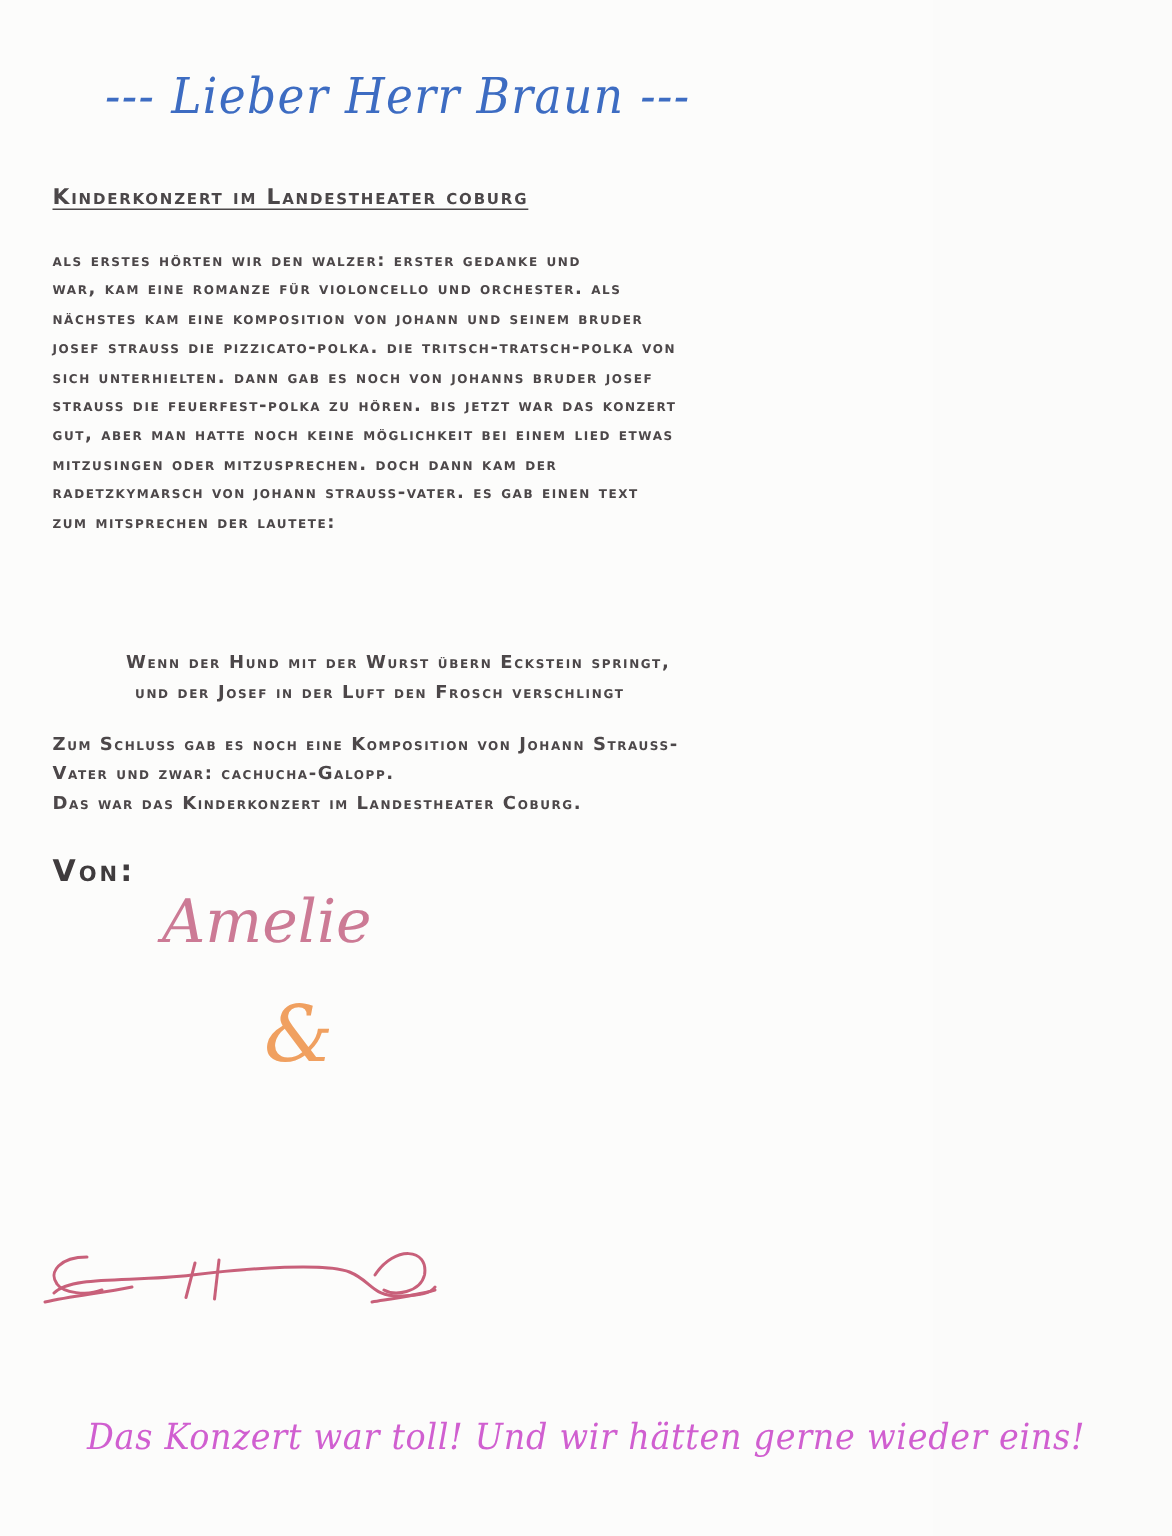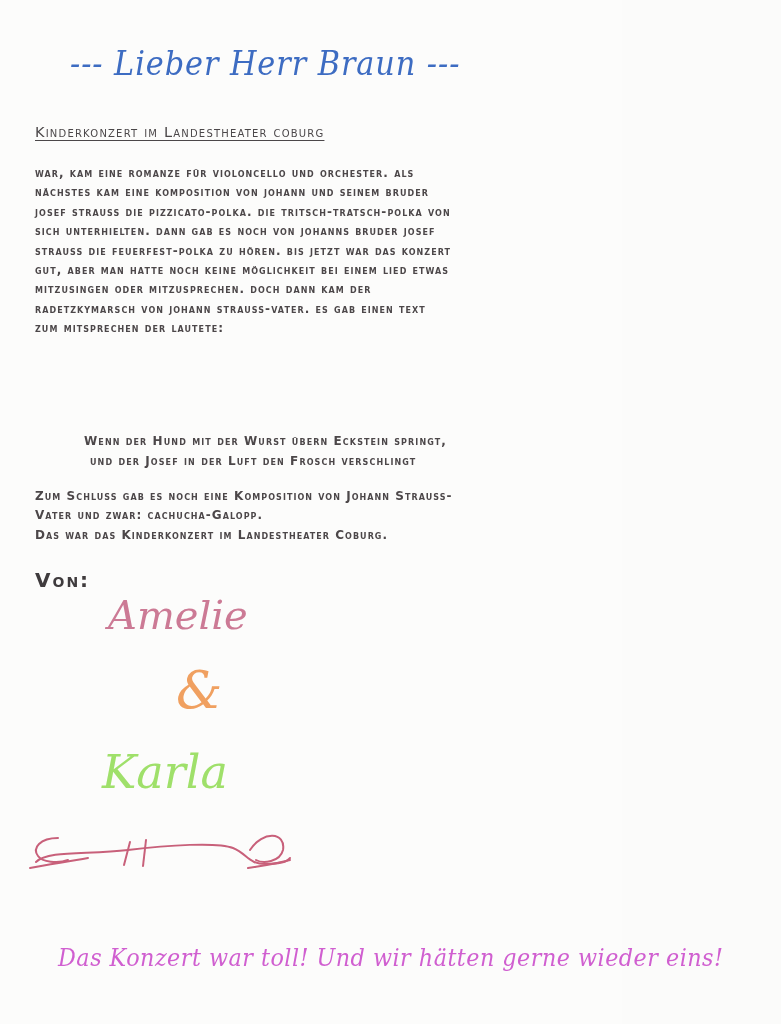--- a/index.html
+++ b/index.html
@@ -35,21 +35,21 @@
     color: #3d6cc2;
     letter-spacing: 1px;
     transform: scaleX(0.92);
     transform-origin: left top;
   }
   .title {
     position: absolute;
     left: 35px;
     top: 124px;
     font-size: 14.5px;
-    font-weight: normal;
+    font-weight: bold;
     font-variant: small-caps;
     letter-spacing: 1.2px;
     color: #4b4749;
     text-decoration: underline;
     text-underline-offset: 3px;
     white-space: nowrap;
   }
   .body-text {
     position: absolute;
     left: 35px;
@@ -136,20 +136,21 @@
 </head>
 <body>
 
 <div class="page">
 
   <div class="hand greeting">--- Lieber Herr Braun ---</div>
 
   <div class="title">Kinderkonzert im Landestheater coburg</div>
 
   <div class="body-text">
+    <span class="line">Als erstes hörten wir den Walzer: Erster Gedanke und</span>
     <span class="line">war, kam eine Romanze für Violoncello und Orchester. Als</span>
     <span class="line">nächstes kam eine Komposition von Johann und seinem Bruder</span>
     <span class="line">Josef Strauss die Pizzicato-Polka. Die Tritsch-Tratsch-Polka von</span>
     <span class="line">sich unterhielten. Dann gab es noch von Johanns Bruder Josef</span>
     <span class="line">Strauss die Feuerfest-Polka zu hören. Bis jetzt war das Konzert</span>
     <span class="line">gut, aber man hatte noch keine Möglichkeit bei einem Lied etwas</span>
     <span class="line">mitzusingen oder mitzusprechen. Doch dann kam der</span>
     <span class="line">Radetzkymarsch von Johann Strauss-Vater. Es gab einen Text</span>
     <span class="line">zum Mitsprechen der lautete:</span>
   </div>
@@ -162,21 +163,20 @@
   <div class="ending">
     <span class="line">Zum Schluss  gab es noch eine Komposition von Johann Strauss-</span>
     <span class="line">Vater und zwar: cachucha-Galopp.</span>
     <span class="line">Das war das Kinderkonzert im Landestheater Coburg.</span>
   </div>
 
   <div class="von">Von:</div>
 
   <div class="hand amelie">Amelie</div>
   <div class="hand amp">&amp;</div>
-  <div class="hand karla">Karla</div>
 
   <svg class="flourish" width="270" height="60" viewBox="0 0 270 60">
     <g fill="none" stroke="#c8607a" stroke-width="2" stroke-linecap="round">
       <path d="M8 42 C 20 30, 60 35, 100 30 S 190 22, 205 28 S 220 45, 240 44 S 260 40, 262 38"></path>
       <path d="M30 18 C 12 18, 4 28, 10 36 C 14 42, 30 44, 40 40"></path>
       <path d="M2 48 C 20 44, 40 42, 60 38"></path>
       <path d="M102 22 L 96 45"></path>
       <path d="M118 20 L 115 46"></path>
       <path d="M222 30 C 235 10, 258 12, 255 30 C 252 42, 235 44, 228 40"></path>
       <path d="M220 48 C 232 46, 248 44, 262 40"></path>

